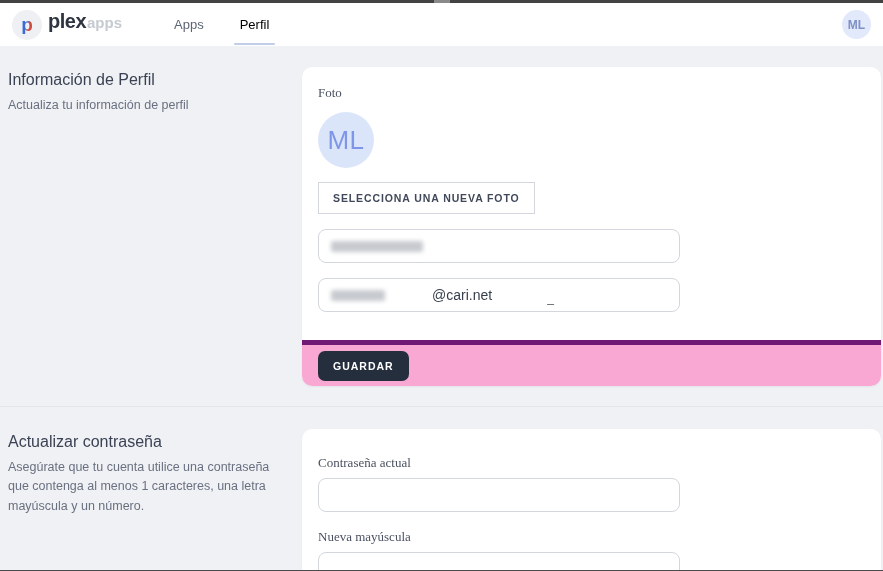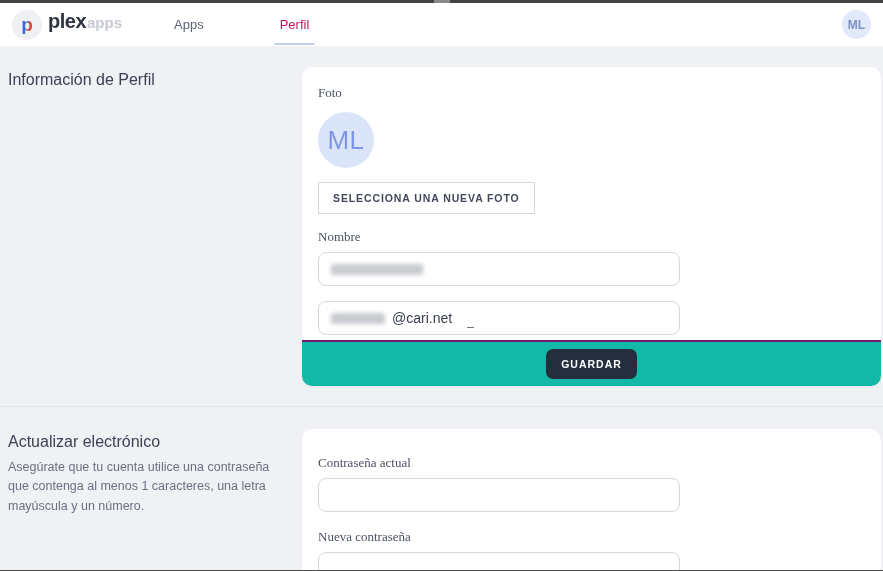--- a/index.html
+++ b/index.html
@@ -44,21 +44,21 @@
   }
   .logo-brand { font-size: 20px; font-weight: 700; color: #2e3440; letter-spacing: -0.5px; }
   .logo-suffix { font-size: 15px; color: #c6cad1; font-weight: 600; margin-left: 1px; }
 
   .nav-tabs { display: flex; margin-left: 48px; height: 43px; }
   .nav-tab {
     position: relative; display: flex; align-items: center;
     padding: 0 4px; margin-right: 28px;
     font-size: 13px; color: #5c6574; cursor: pointer;
   }
-  .nav-tab.active { color: #be185d; margin-left: 40px; }
+  .nav-tab.active { color: #000000; }
   .nav-tab.active .tab-underline {
     position: absolute; left: -2px; right: -2px; bottom: 1px;
     height: 2px; background: #c2cee7; border-radius: 1px;
   }
   .nav-spacer { flex: 1; }
   .nav-avatar {
     width: 29px; height: 29px; border-radius: 50%;
     background: #e2e9fb; color: #7e90c4;
     display: flex; align-items: center; justify-content: center;
     font-size: 12px; font-weight: 600; cursor: pointer;
@@ -106,38 +106,39 @@
   .field-group { margin-top: 15px; }
   .field-group .field-label { display: block; margin-bottom: 7px; }
   .input-box {
     width: 362px; max-width: 100%; height: 34px;
     border: 1px solid #d3d7dd; border-radius: 8px;
     background: #ffffff;
     display: flex; align-items: center;
     padding: 0 12px;
     font-size: 14px; color: #373f4c;
     cursor: text;
+    gap: 40px;
   }
   input.input-box {
     font-family: "Liberation Sans", sans-serif;
     outline: none; display: block;
   }
   .redacted {
     display: inline-block; height: 11px; border-radius: 2px;
     background: #c7cacf; filter: blur(2px);
   }
   .redacted.name-blur { width: 92px; }
   .redacted.email-blur { width: 54px; margin-right: 7px; }
   .email-cursor { margin-left: 15px; color: #555c66; font-size: 12px; transform: translateY(3px); }
 
   .card-footer {
     position: absolute; left: 0; right: 0; bottom: 0; height: 46px;
-    background: #14b8a6; border-top: 2px solid #701a75;
+    background: #f9a8d4; border-top: 5px solid #701a75;
     border-radius: 0 0 10px 10px;
-    display: flex; align-items: center; justify-content: center;
+    display: flex; align-items: center; justify-content: flex-start;
     padding: 0 16px;
   }
   .btn-dark {
     background: #242e3d; color: #ffffff;
     border: none; border-radius: 7px;
     padding: 9px 15px;
     font-family: "Liberation Sans", sans-serif;
     font-size: 10.5px; font-weight: 700; letter-spacing: 1px;
     cursor: pointer;
   }
@@ -172,31 +173,31 @@
   <div class="nav-spacer"></div>
 
   <div class="nav-avatar">ML</div>
 </header>
 
 <main>
 
   <section class="section-row first">
     <div class="section-left">
       <h2 class="section-title">Información de Perfil</h2>
+      <p class="section-subtitle">Actualiza tu información de perfil</p>
     </div>
 
     <div class="card card-1">
       <span class="field-label">Foto</span>
 
       <div class="photo-avatar">ML</div>
 
       <button class="btn-outline">SELECCIONA UNA NUEVA FOTO</button>
 
       <div class="field-group">
-        <label class="field-label">Nombre</label>
         <div class="input-box">
           <span class="redacted name-blur"></span>
         </div>
       </div>
 
       <div class="field-group">
         <div class="input-box">
           <span class="redacted email-blur"></span>
           <span>@cari.net</span>
           <span class="email-cursor">_</span>
@@ -206,30 +207,30 @@
       <div class="card-footer">
         <button class="btn-dark">GUARDAR</button>
       </div>
     </div>
   </section>
 
   <hr class="divider">
 
   <section class="section-row second">
     <div class="section-left">
-      <h2 class="section-title">Actualizar electrónico</h2>
+      <h2 class="section-title">Actualizar contraseña</h2>
       <p class="section-subtitle">Asegúrate que tu cuenta utilice una contraseña que contenga al menos 1 caracteres, una letra mayúscula y un número.</p>
     </div>
 
     <div class="card card-2">
       <div class="field-group" style="margin-top:8px;">
         <label class="field-label">Contraseña actual</label>
         <input class="input-box" type="password" value="" style="">
       </div>
 
       <div class="field-group" style="margin-top:17px;">
-        <label class="field-label">Nueva contraseña</label>
+        <label class="field-label">Nueva mayúscula</label>
         <input class="input-box" type="password" value="" style="">
       </div>
     </div>
   </section>
 
 </main>
 
 </body></html>

